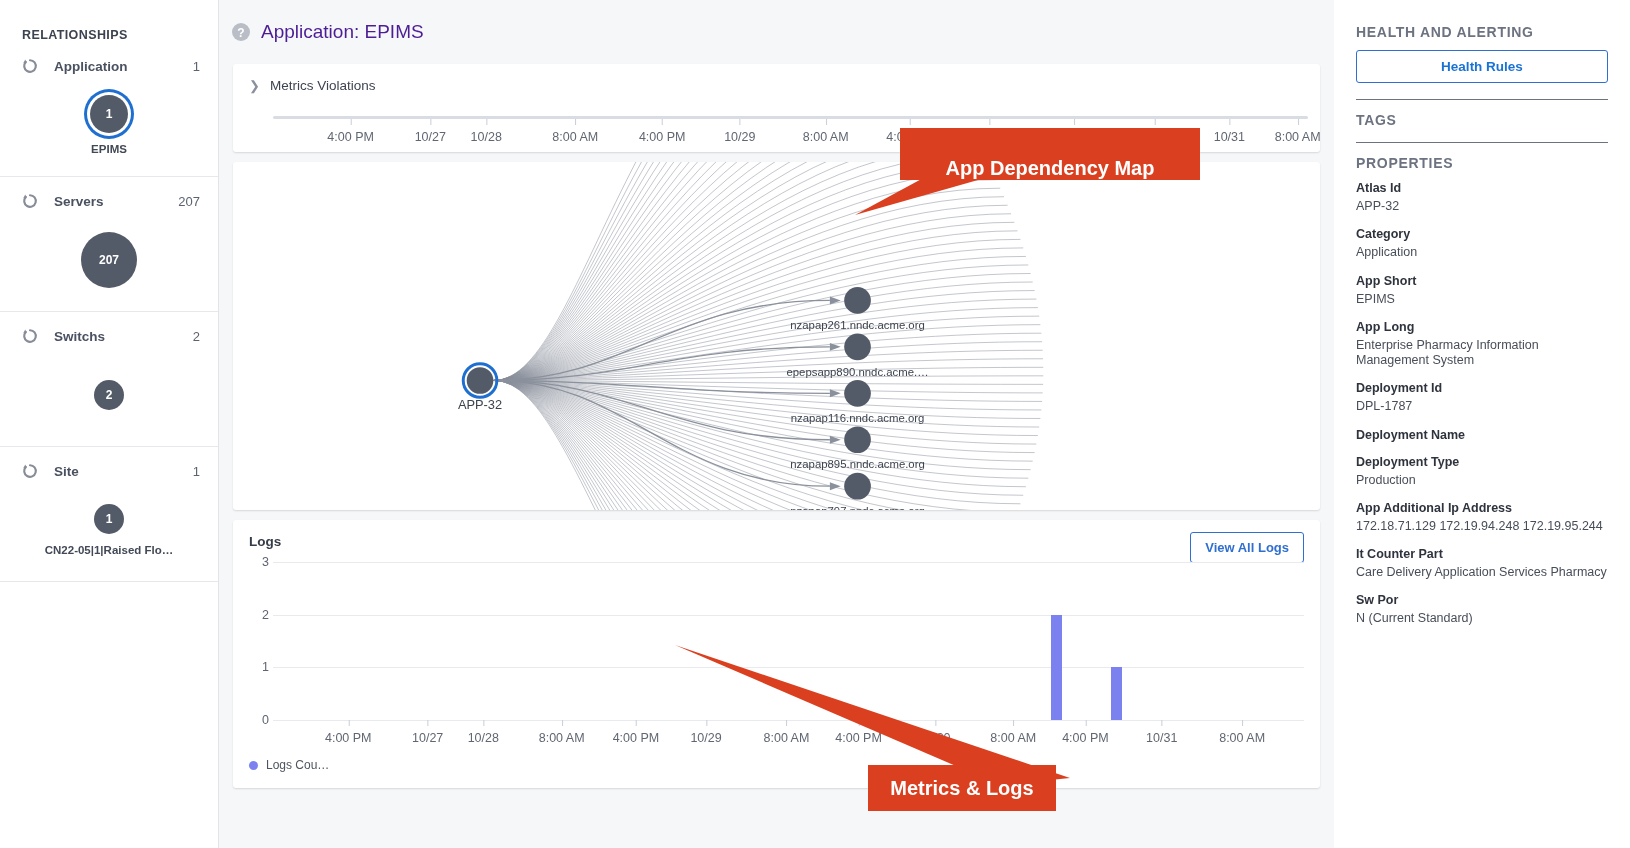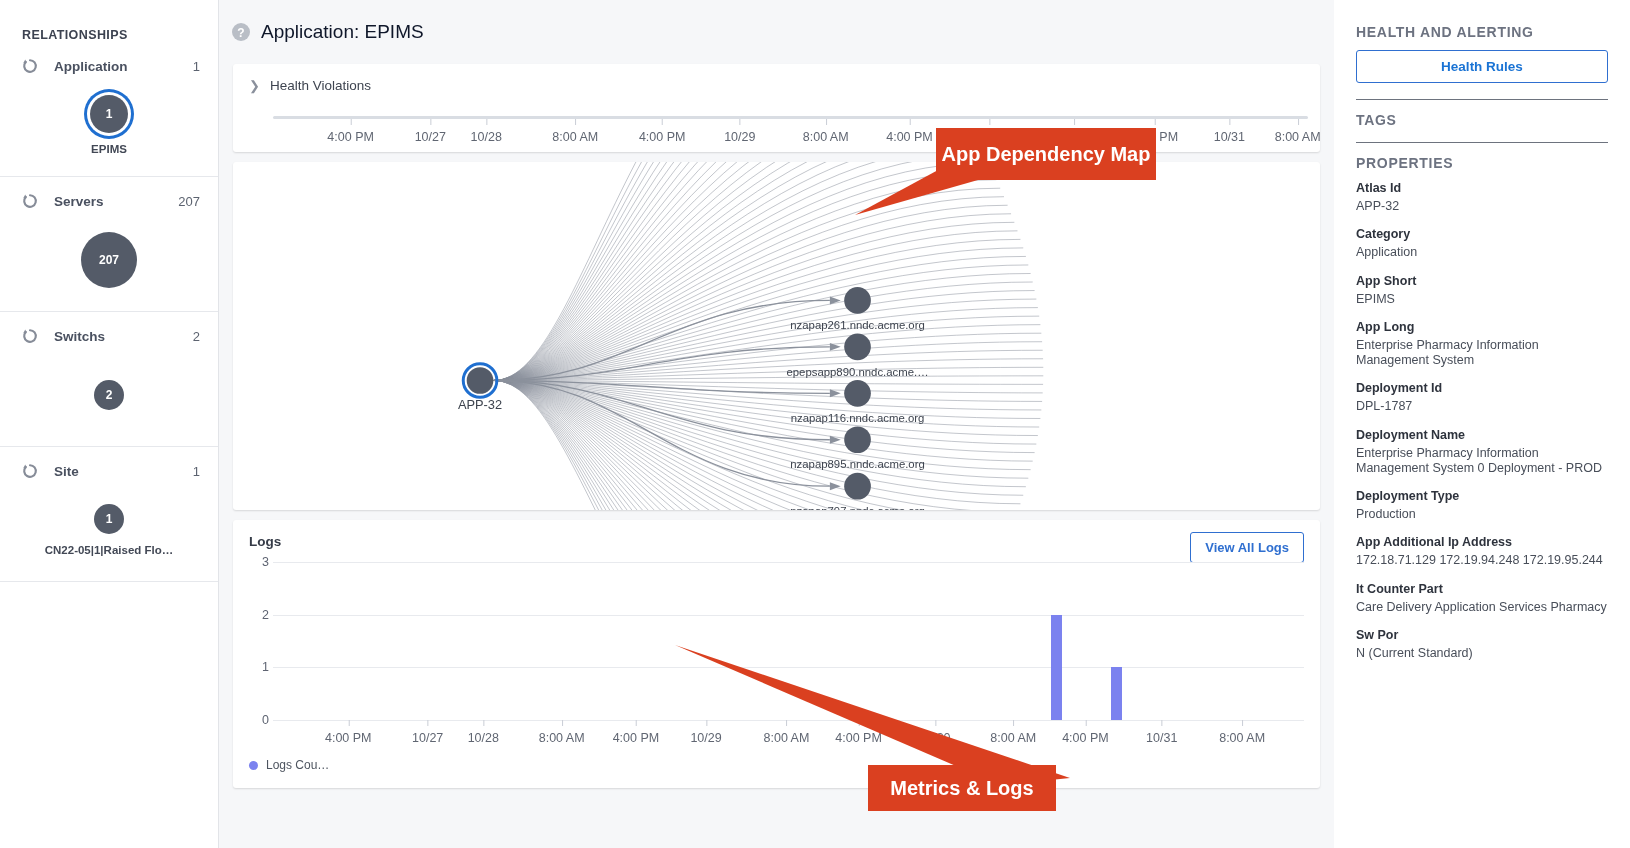--- a/index.html
+++ b/index.html
@@ -53,21 +53,21 @@
     white-space: nowrap; overflow: hidden; text-overflow: ellipsis;
   }
 
   
   .center { flex: 1; height: 848px; background: #f6f7f9; position: relative; overflow: hidden; }
   .center-head {
     height: 64px; background: #f6f7f9;
     display: flex; align-items: center; padding-left: 12px; gap: 10px;
   }
   .help-icon { width: 20px; height: 20px; }
-  .page-title { font-size: 19px; color: #0f172a; font-weight: normal; }
+  .page-title { font-size: 19px; color: #4c1d95; font-weight: normal; }
 
   .card {
     background: #fff; border-radius: 3px;
     box-shadow: 0 1px 2px rgba(0,0,0,.13);
     margin: 0 14px 10px 14px;
   }
   .hv-card { height: 88px; padding: 14px 16px 0 16px; position: relative; }
   .hv-head { display: flex; align-items: center; gap: 10px; }
   .chevron { color: #8a909c; font-size: 13px; line-height: 1; }
   .hv-title { font-size: 13.5px; color: #3e4450; }
@@ -128,21 +128,21 @@
   .prop { margin-bottom: 13px; }
   .prop-key { font-size: 12.5px; font-weight: bold; color: #2e333d; margin-bottom: 4px; }
   .prop-val { font-size: 12.5px; color: #484e59; line-height: 1.22; }
 
   
   .callout {
     position: absolute; background: #da4020; color: #fff;
     font-weight: bold; display: flex; align-items: center; justify-content: center;
     z-index: 40;
   }
-  #callout-map { left: 936px; top: 128px; width: 220px; height: 52px; font-size: 20px; }
+  #callout-map { left: 900px; top: 128px; width: 300px; height: 52px; font-size: 20px; align-items: flex-end; }
   #callout-logs { left: 868px; top: 765px; width: 188px; height: 46px; font-size: 20px; }
   .callout-arrow { position: absolute; z-index: 39; pointer-events: none; }
 </style>
 </head>
 <body>
 
 <div class="app">
 
   <aside class="sidebar">
     <div class="sidebar-title">RELATIONSHIPS</div>
@@ -210,21 +210,21 @@
       <svg class="help-icon" viewBox="0 0 20 20">
         <circle cx="10" cy="10" r="9" fill="#b9bec6"></circle>
         <text x="10" y="14.5" font-size="12" font-family="Liberation Sans, sans-serif" font-weight="bold" fill="#fff" text-anchor="middle">?</text>
       </svg>
       <div class="page-title">Application: EPIMS</div>
     </div>
 
     <section class="card hv-card">
       <div class="hv-head">
         <span class="chevron">❯</span>
-        <span class="hv-title">Health Violations</span>
+        <span class="hv-title">Metrics Violations</span>
       </div>
       <div class="hv-axis">
         <div class="hv-line"></div>
         <div class="axis-ticks" id="hv-ticks">
             <span class="tk" style="left: 7.5%;">4:00 PM</span>
             <span class="tk" style="left: 15.2%;">10/27</span>
             <span class="tk" style="left: 20.6%;">10/28</span>
             <span class="tk" style="left: 29.2%;">8:00 AM</span>
             <span class="tk" style="left: 37.6%;">4:00 PM</span>
             <span class="tk" style="left: 45.1%;">10/29</span>
@@ -441,21 +441,20 @@
         <div class="prop">
           <div class="prop-key">App Long</div>
           <div class="prop-val">Enterprise Pharmacy Information Management System</div>
         </div>
         <div class="prop">
           <div class="prop-key">Deployment Id</div>
           <div class="prop-val">DPL-1787</div>
         </div>
         <div class="prop">
           <div class="prop-key">Deployment Name</div>
-          <div class="prop-val">Enterprise Pharmacy Information Management System 0 Deployment - PROD</div>
         </div>
         <div class="prop">
           <div class="prop-key">Deployment Type</div>
           <div class="prop-val">Production</div>
         </div>
         <div class="prop">
           <div class="prop-key">App Additional Ip Address</div>
           <div class="prop-val">172.18.71.129 172.19.94.248 172.19.95.244</div>
         </div>
         <div class="prop">

